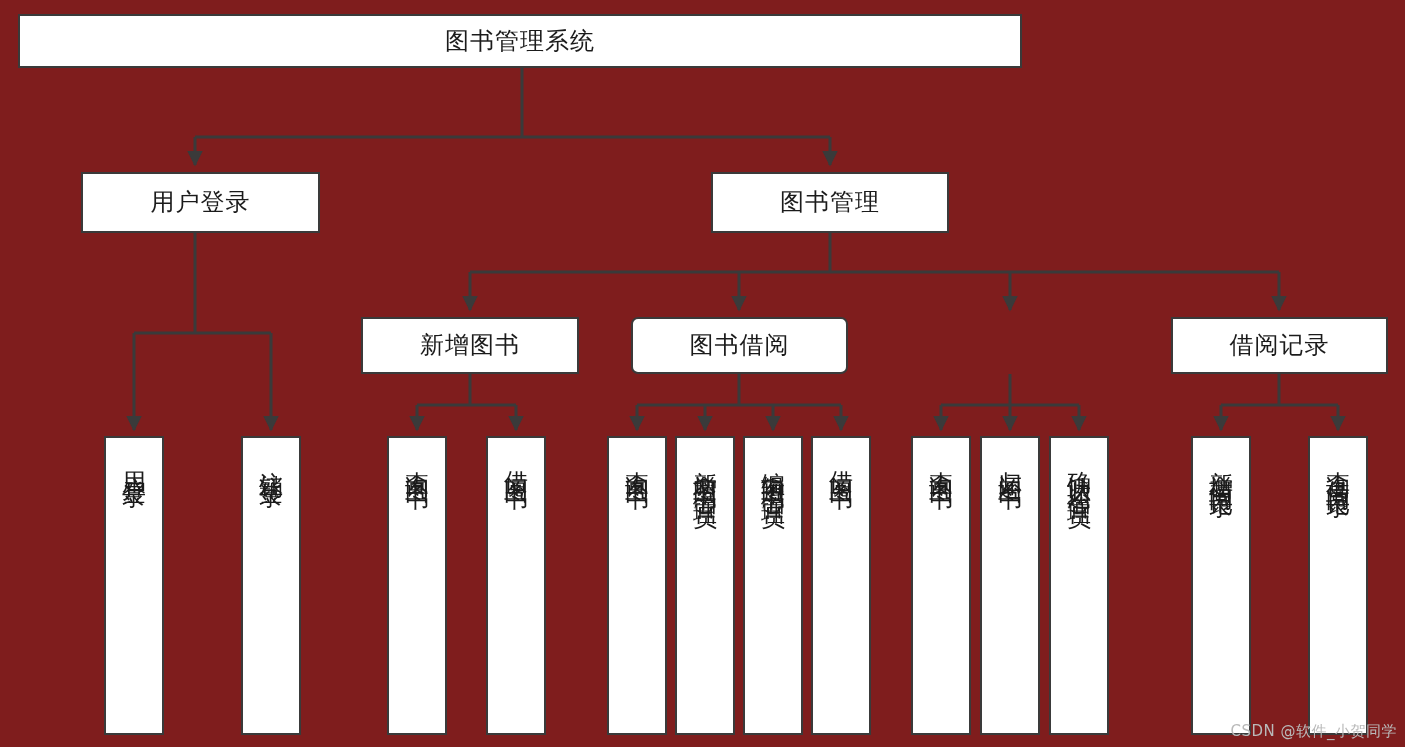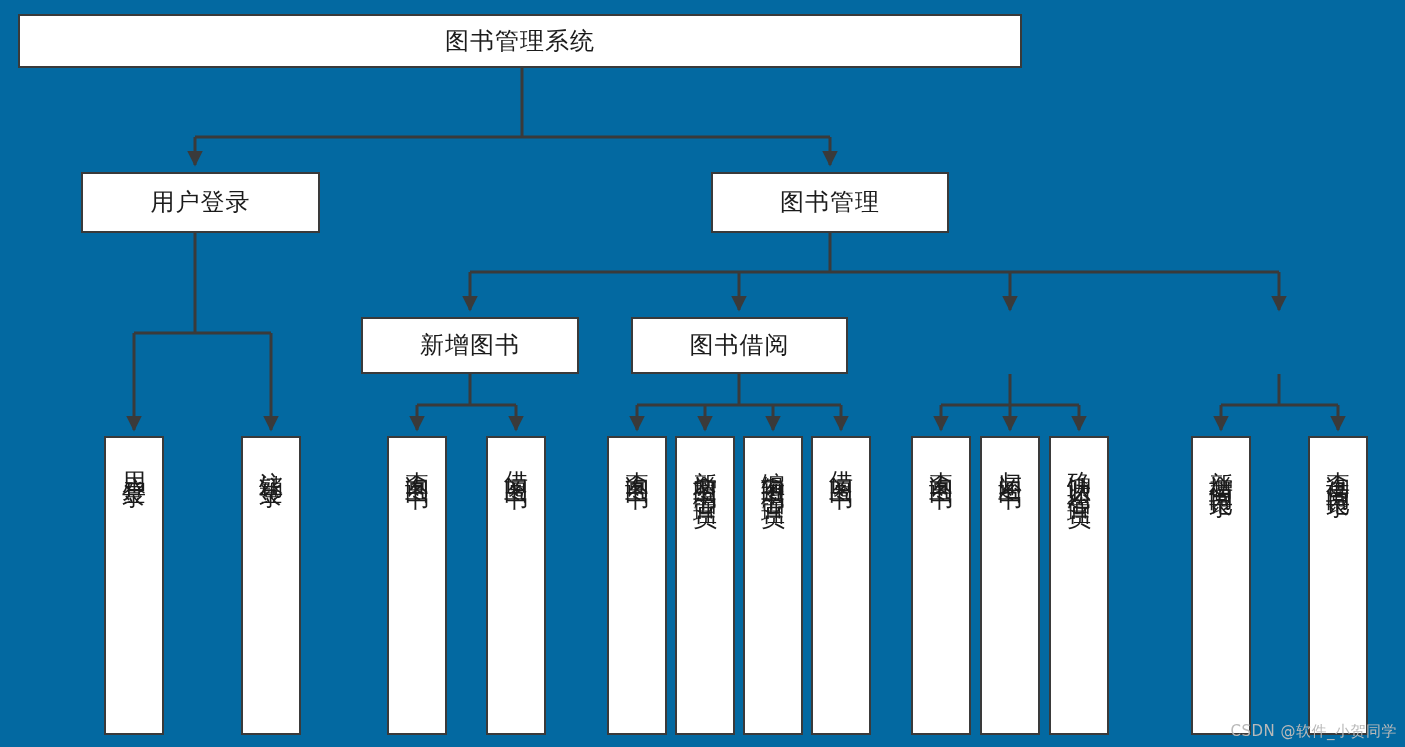--- a/index.html
+++ b/index.html
@@ -10,21 +10,21 @@
   body {
     width: 1405px;
     height: 747px;
     font-family: "DejaVu Sans", "Liberation Sans", sans-serif;
     overflow: hidden;
   }
   #diagram {
     position: relative;
     width: 1405px;
     height: 747px;
-    background: #0369a1;
+    background: #7f1d1d;
   }
   #edge-layer {
     position: absolute;
     left: 0;
     top: 0;
     width: 1405px;
     height: 747px;
     pointer-events: none;
   }
   .node {
@@ -131,22 +131,25 @@
   <div class="node h-node" style="left:81px; top:172px; width:239px; height:61px;">
     <span class="h-text">用户登录</span>
   </div>
   <div class="node h-node" style="left:711px; top:172px; width:238px; height:61px;text-align:right;">
     <span class="h-text">图书管理</span>
   </div>
 
   <div class="node h-node" style="left:361px; top:317px; width:218px; height:57px;">
     <span class="h-text">新增图书</span>
   </div>
-  <div class="node h-node" style="left:631px; top:317px; width:217px; height:57px;">
+  <div class="node h-node" style="left:631px; top:317px; width:217px; height:57px;border-radius:7px;">
     <span class="h-text">图书借阅</span>
+  </div>
+  <div class="node h-node" style="left:1171px; top:317px; width:217px; height:57px;">
+    <span class="h-text">借阅记录</span>
   </div>
 
   <div class="node v-node" style="left:104px; top:436px; width:60px; height:299px;">
     <span class="v-text">用户登录</span>
   </div>
   <div class="node v-node" style="left:241px; top:436px; width:60px; height:299px;">
     <span class="v-text">注销登录</span>
   </div>
 
   <div class="node v-node" style="left:387px; top:436px; width:60px; height:299px;">

